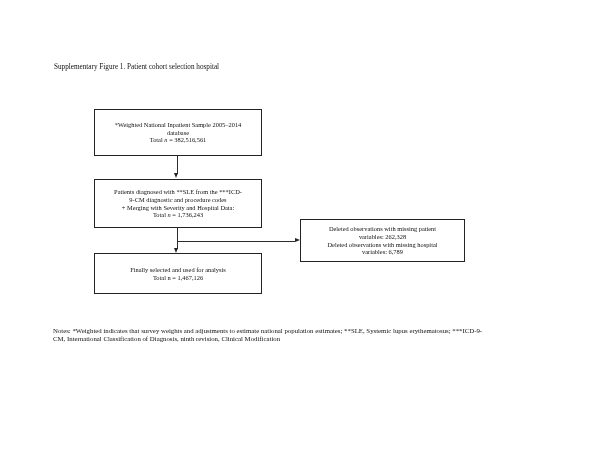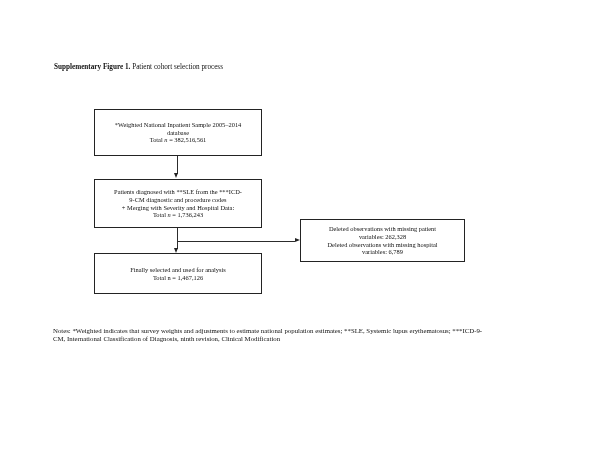--- a/index.html
+++ b/index.html
@@ -17,21 +17,21 @@
     overflow: hidden;
   }
   .fig-title {
     position: absolute;
     left: 54px;
     top: 63px;
     font-size: 7.2px;
     line-height: 9px;
     white-space: nowrap;
   }
-  .fig-title .bold { font-weight: bold; text-align: right; }
+  .fig-title .bold { font-weight: normal; text-align: right; }
   .fc-box {
     position: absolute;
     box-sizing: border-box;
     border: 1.2px solid #232323;
     background: #ffffff;
     display: flex;
     flex-direction: column;
     justify-content: center;
     align-items: center;
     text-align: center;
@@ -82,21 +82,21 @@
     line-height: 8.2px;
     white-space: nowrap;
   }
 </style>
 </head>
 <body>
 
 <div class="page">
 
   <div class="fig-title">
-    <span class="bold">Supplementary Figure 1.</span><span> Patient cohort selection process</span>
+    <span class="bold">Supplementary Figure 1.</span><span> Patient cohort selection hospital</span>
   </div>
 
   <div class="fc-box" id="box1">
     <div class="box-line">*Weighted National Inpatient Sample 2005–2014</div>
     <div class="box-line">database</div>
     <div class="box-line"><span>Total </span><span class="italic-n">n</span><span> = 382,516,561</span></div>
   </div>
 
   <div class="vline" id="line-1"></div>
   <div class="arrow-down" id="arrow-1"></div>

